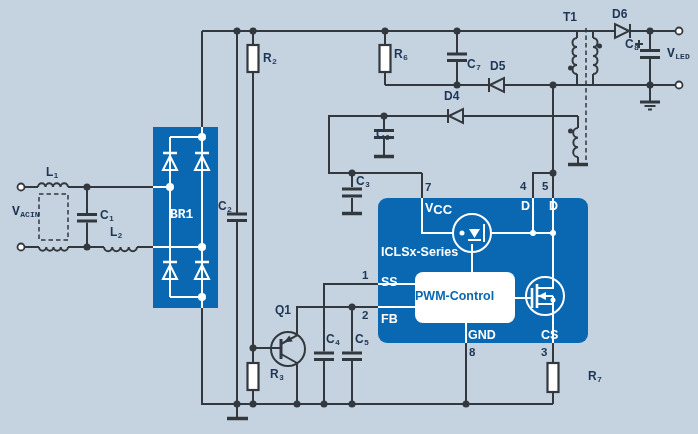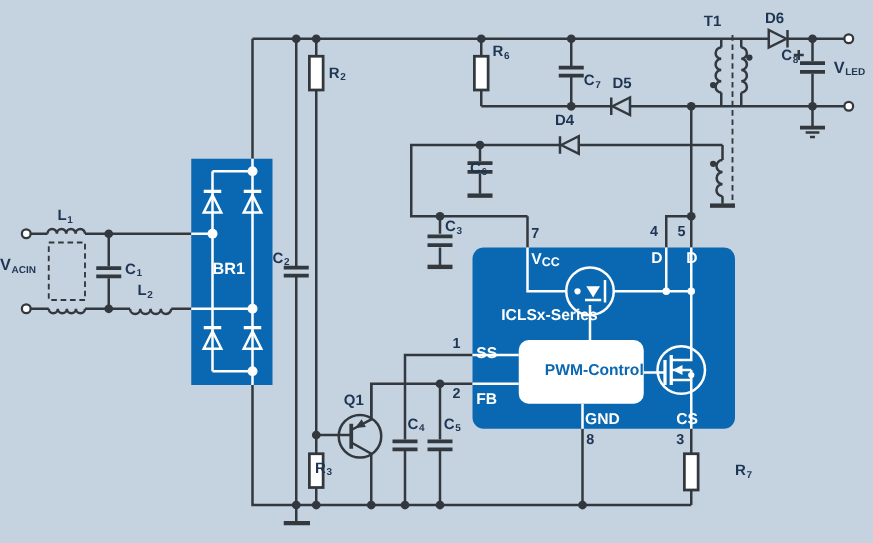--- a/index.html
+++ b/index.html
@@ -18,26 +18,26 @@
   .dot{fill:var(--wire);}
   .term{fill:var(--white);stroke:var(--wire);stroke-width:1.8;}
   .bluebox{fill:var(--blue);}
   .iw{stroke:var(--white);stroke-width:2;fill:none;}
   .iw25{stroke:var(--white);stroke-width:2.6;fill:none;}
   .wdio{fill:none;stroke:var(--white);stroke-width:2;}
   .wdot{fill:var(--white);}
   .wfill{fill:var(--white);}
   .lbl{position:absolute;color:var(--label);font-size:12px;font-weight:700;white-space:nowrap;line-height:1;}
   .lbl sub{font-size:8px;position:relative;top:2px;left:0.5px;vertical-align:baseline;}
-  .big{font-size:13px;}
+  .big{font-size:13px;font-family:Liberation Mono, monospace;}
   .white{color:var(--white);}
   .pin{position:absolute;color:var(--label);font-size:11.5px;font-weight:700;line-height:1;}
   .icl{position:absolute;color:var(--white);font-size:12.5px;font-weight:700;line-height:1;white-space:nowrap;}
-  .icl sub{font-size:10px;position:relative;top:2px;vertical-align:baseline;}
-  #pwm-label{position:absolute;left:415px;top:290px;width:100px;text-align:right;color:var(--blue);font-size:12.5px;font-weight:700;line-height:1;}
+  .icl sub{font-size:13px;position:relative;top:2px;vertical-align:baseline;}
+  #pwm-label{position:absolute;left:415px;top:290px;width:100px;text-align:left;color:var(--blue);font-size:12.5px;font-weight:700;line-height:1;}
 </style>
 </head>
 <body>
 
 <div id="stage">
 <svg width="698" height="434" viewBox="0 0 698 434">
 
   <g>
     <rect class="bluebox" x="153" y="127" width="65" height="181"></rect>
   </g>
@@ -196,32 +196,32 @@
     <circle class="iw" cx="545" cy="296" r="19"></circle>
     <path class="iw" d="M553,233 V288 H537 M515,298 H532 M537,296 H553 M537,304 H553 M553,296 V343"></path>
     <path class="iw25" d="M532,288 V308 M537,284 V308"></path>
     <polygon class="wfill" points="538,296 546,292 546,300"></polygon>
     <circle class="wdot" cx="533" cy="233" r="3"></circle>
     <circle class="wdot" cx="553" cy="233" r="3"></circle>
     <circle class="wdot" cx="553" cy="300" r="2.5"></circle>
   </g>
 </svg>
 
-  <span class="lbl big" style="left:0;top:205px"><span>V</span><sub>ACIN</sub></span>
+  <span class="lbl big" style="left:12px;top:205px"><span>V</span><sub>ACIN</sub></span>
   <span class="lbl" style="left:46px;top:166px"><span>L</span><sub>1</sub></span>
   <span class="lbl" style="left:100px;top:209px"><span>C</span><sub>1</sub></span>
   <span class="lbl" style="left:110px;top:226px"><span>L</span><sub>2</sub></span>
   <span class="lbl big white" style="left:170px;top:208px">BR1</span>
   <span class="lbl" style="left:218px;top:200px"><span>C</span><sub>2</sub></span>
   <span class="lbl" style="left:263px;top:52px"><span>R</span><sub>2</sub></span>
-  <span class="lbl" style="left:252px;top:368px"><span>R</span><sub>3</sub></span>
-  <span class="lbl" style="left:275px;top:314px">Q1</span>
+  <span class="lbl" style="left:270px;top:368px"><span>R</span><sub>3</sub></span>
+  <span class="lbl" style="left:275px;top:304px">Q1</span>
   <span class="lbl" style="left:326px;top:333px"><span>C</span><sub>4</sub></span>
   <span class="lbl" style="left:355px;top:333px"><span>C</span><sub>5</sub></span>
-  <span class="lbl" style="left:394px;top:35px"><span>R</span><sub>6</sub></span>
+  <span class="lbl" style="left:394px;top:48px"><span>R</span><sub>6</sub></span>
   <span class="lbl" style="left:467px;top:58px"><span>C</span><sub>7</sub></span>
   <span class="lbl" style="left:490px;top:60px">D5</span>
   <span class="lbl" style="left:444px;top:90px">D4</span>
   <span class="lbl" style="left:376px;top:128px"><span>C</span><sub>6</sub></span>
   <span class="lbl" style="left:356px;top:175px"><span>C</span><sub>3</sub></span>
   <span class="lbl" style="left:563px;top:11px">T1</span>
   <span class="lbl" style="left:612px;top:8px">D6</span>
   <span class="lbl" style="left:625px;top:38px"><span>C</span><sub>8</sub></span>
   <span class="lbl big" style="left:667px;top:47px"><span>V</span><sub>LED</sub></span>
   <span class="lbl" style="left:588px;top:370px"><span>R</span><sub>7</sub></span>
@@ -230,19 +230,19 @@
   <span class="pin" style="left:520px;top:181px">4</span>
   <span class="pin" style="left:542px;top:181px">5</span>
   <span class="pin" style="left:362px;top:270px">1</span>
   <span class="pin" style="left:362px;top:310px">2</span>
   <span class="pin" style="left:469px;top:347px">8</span>
   <span class="pin" style="left:541px;top:347px">3</span>
 
   <span class="icl" style="left:425px;top:201px"><span>V</span><sub>CC</sub></span>
   <span class="icl" style="left:521px;top:200px">D</span>
   <span class="icl" style="left:549px;top:200px">D</span>
-  <span class="icl" style="left:401px;top:246px">ICLSx-Series</span>
+  <span class="icl" style="left:381px;top:246px">ICLSx-Series</span>
   <span class="icl" style="left:381px;top:276px">SS</span>
   <span class="icl" style="left:381px;top:313px">FB</span>
   <span class="icl" style="left:468px;top:329px">GND</span>
   <span class="icl" style="left:541px;top:329px">CS</span>
   <span id="pwm-label">PWM-Control</span>
 </div>
 
 </body></html>

